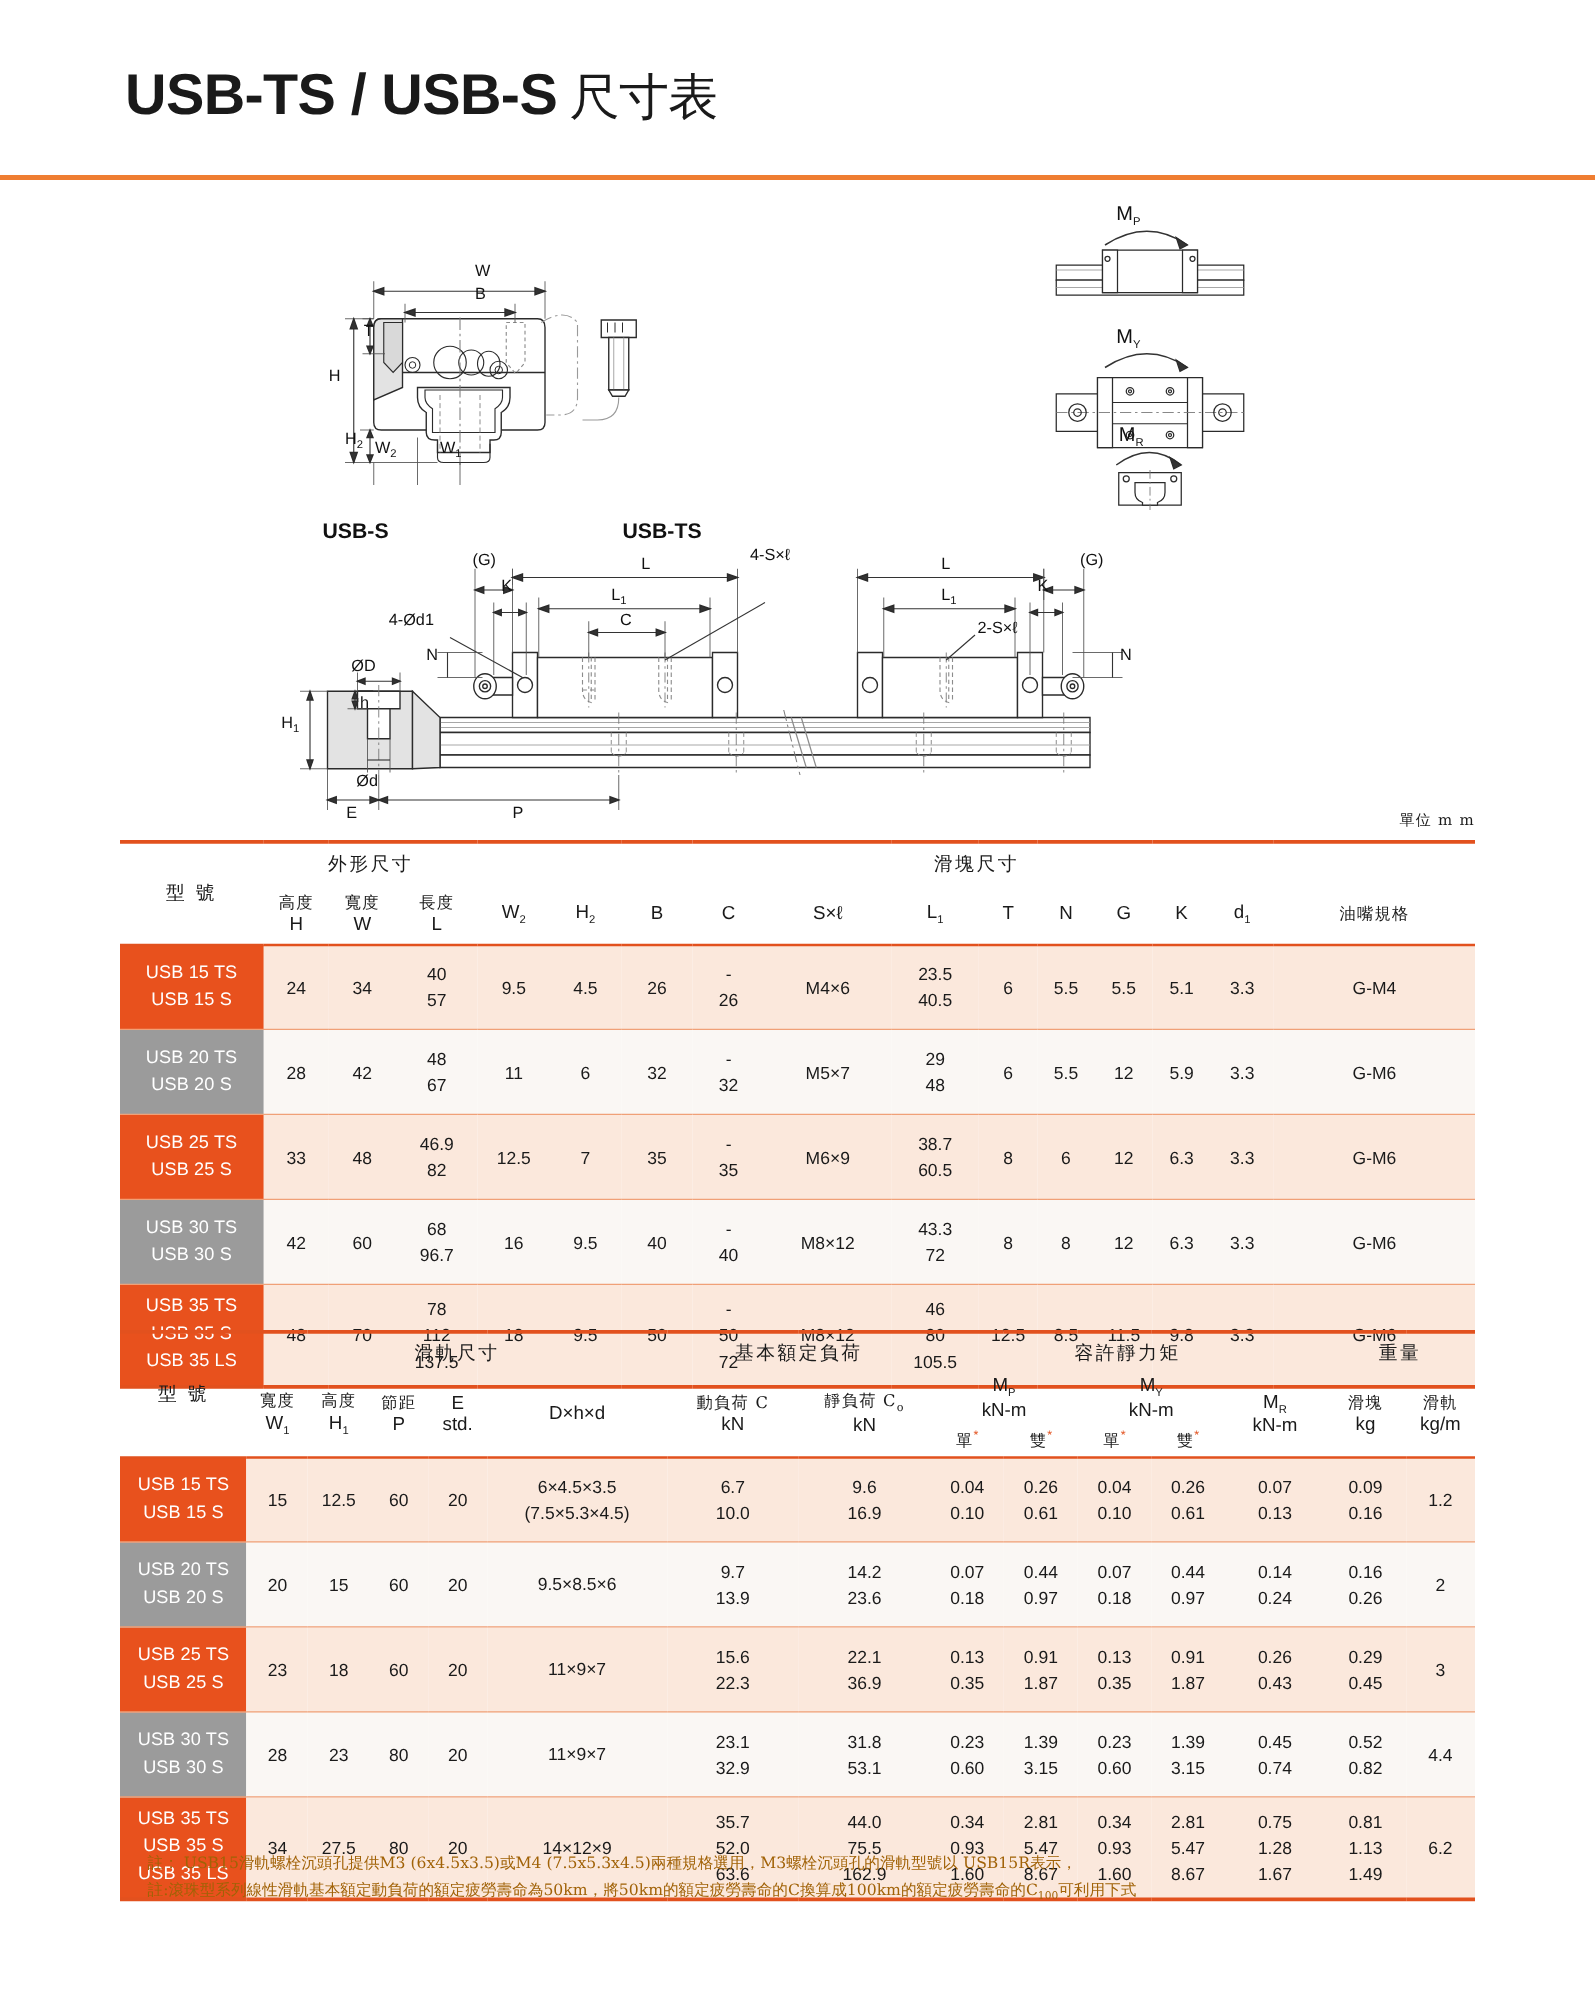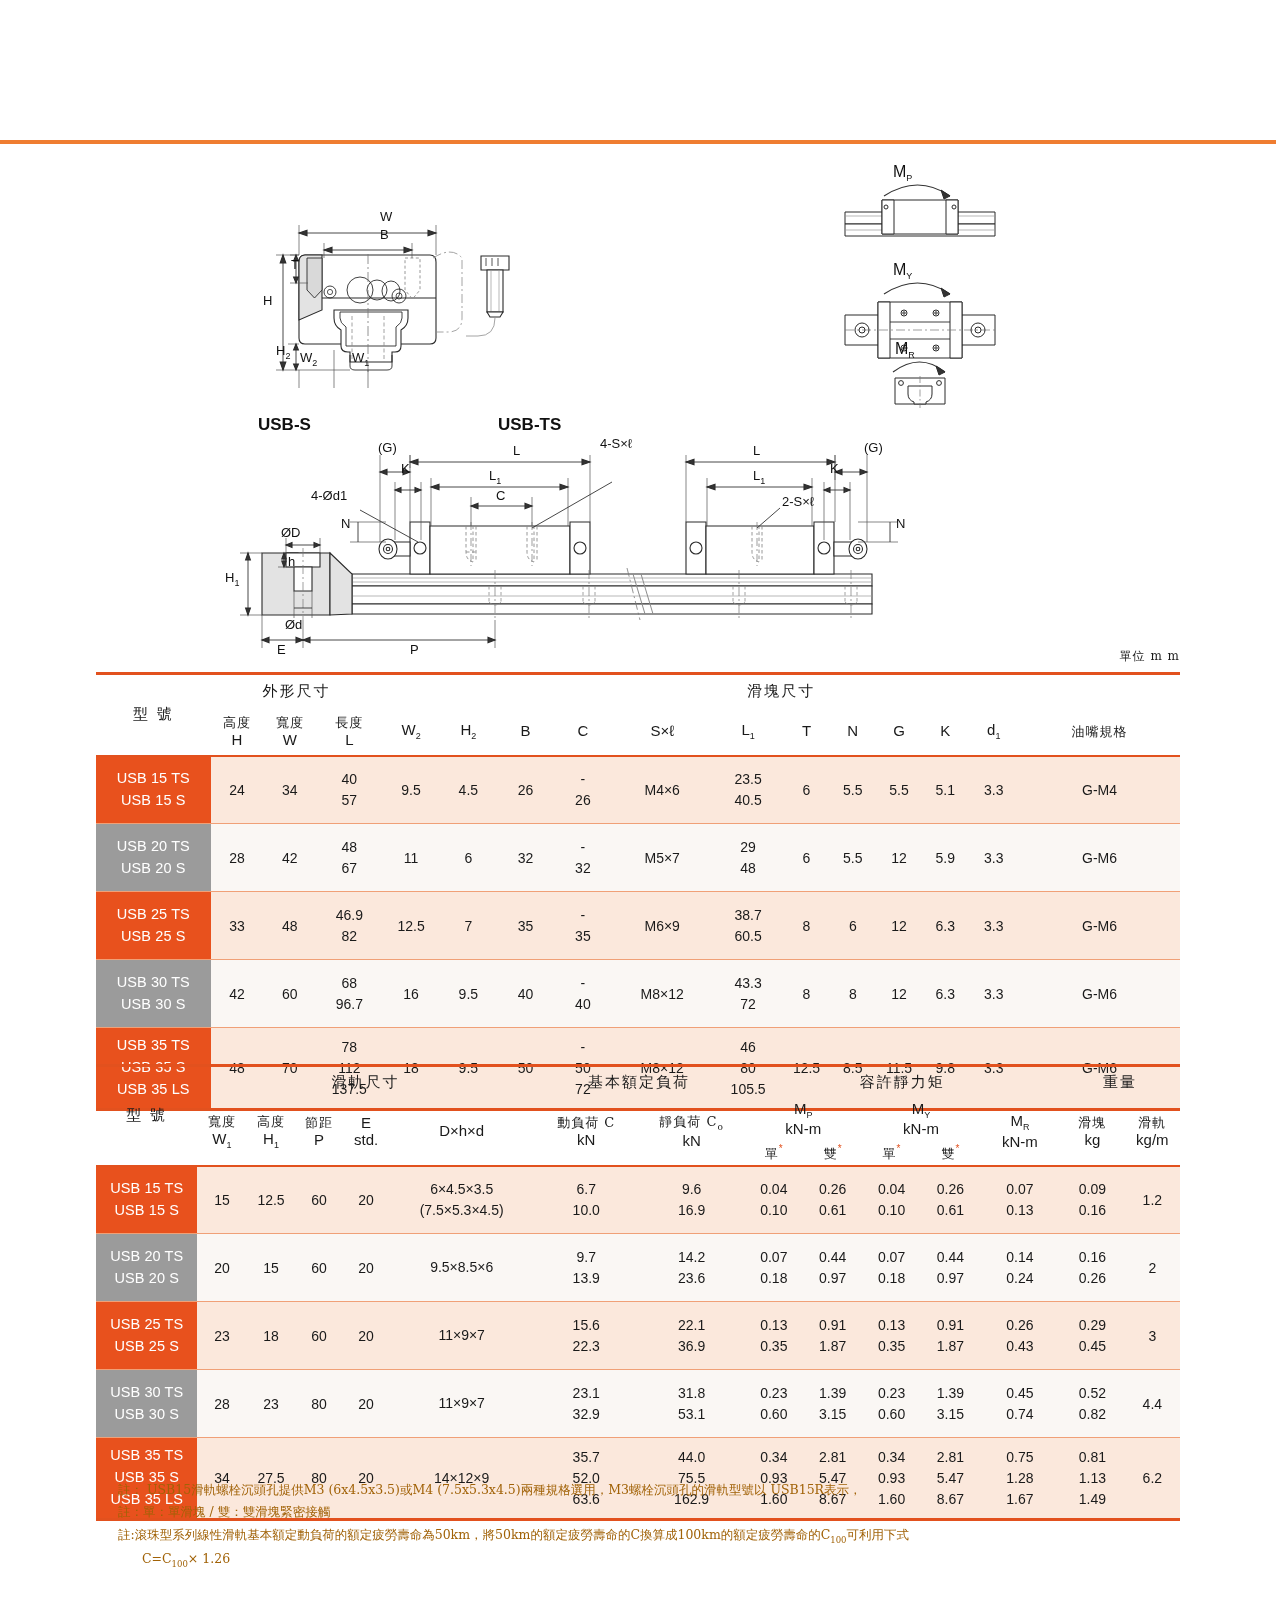--- a/index.html
+++ b/index.html
@@ -63,20 +63,25 @@
            font-family:"DejaVu Serif", serif; font-size:12.5px; line-height:1.62; color:#a16207; }
   .notes p { margin:0 0 2px 0; }
   .notes .ind { padding-left:24px; }
   .notes sub { font-size:8.5px; }
 </style>
 </head>
 <body>
 
 <div class="page">
 
+  <div class="title-wrap">
+    <div class="title">
+      <span>USB-TS / USB-S</span><span class="cjk">尺寸表</span>
+    </div>
+  </div>
   <div class="title-rule"></div>
 
   <div class="drawings">
 
     <svg class="dwg" width="1276" height="510">
       <g stroke="#2b2b2b" fill="none" stroke-width="1.1">
 
         <path d="M305,105 L430,105 Q436,105 436,112 L436,188 Q436,194 430,194 L305,194 Q299,194 299,188 L299,112 Q299,105 305,105 Z" fill="#ffffff"></path>
 
         <line x1="299" y1="148" x2="436" y2="148"></line>
@@ -887,18 +892,16 @@
             <span class="stack">1.13</span>
             <span class="stack">1.49</span>
           </td>
           <td class="r-orange"><span>6.2</span></td>
         </tr>
       </tbody>
   </table>
 
   <div class="notes">
     <p>註： USB15滑軌螺栓沉頭孔提供M3 (6x4.5x3.5)或M4 (7.5x5.3x4.5)兩種規格選用，M3螺栓沉頭孔的滑軌型號以 USB15R表示，</p>
-    <p><span>註：單：單滑塊 / 雙：雙滑塊緊密接觸</span></p>
     <p><span>註:滾珠型系列線性滑軌基本額定動負荷的額定疲勞壽命為50km，將50km的額定疲勞壽命的C換算成100km的額定疲勞壽命的C</span><sub>100</sub><span>可利用下式</span></p>
-    <p class="ind"><span>C=C</span><sub>100</sub><span>× 1.26</span></p>
   </div>
 
 </div>
 
 </body></html>

